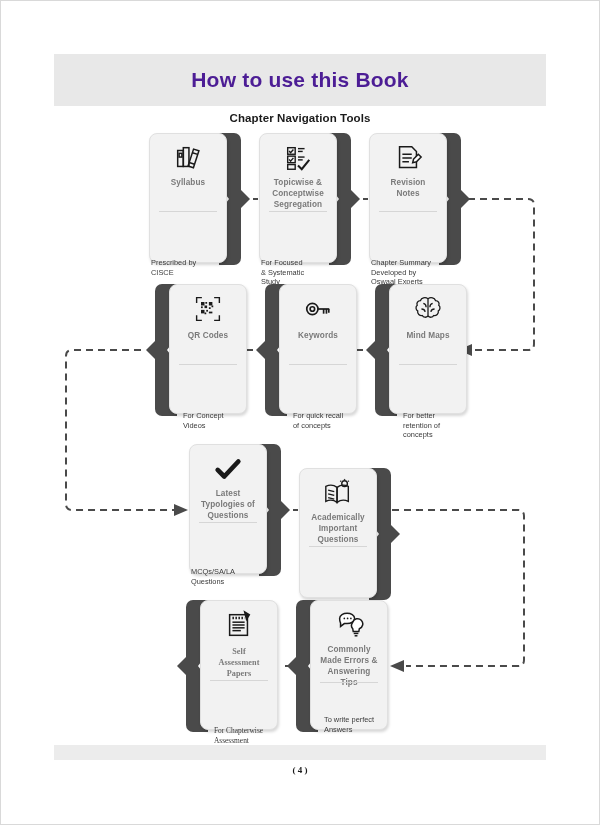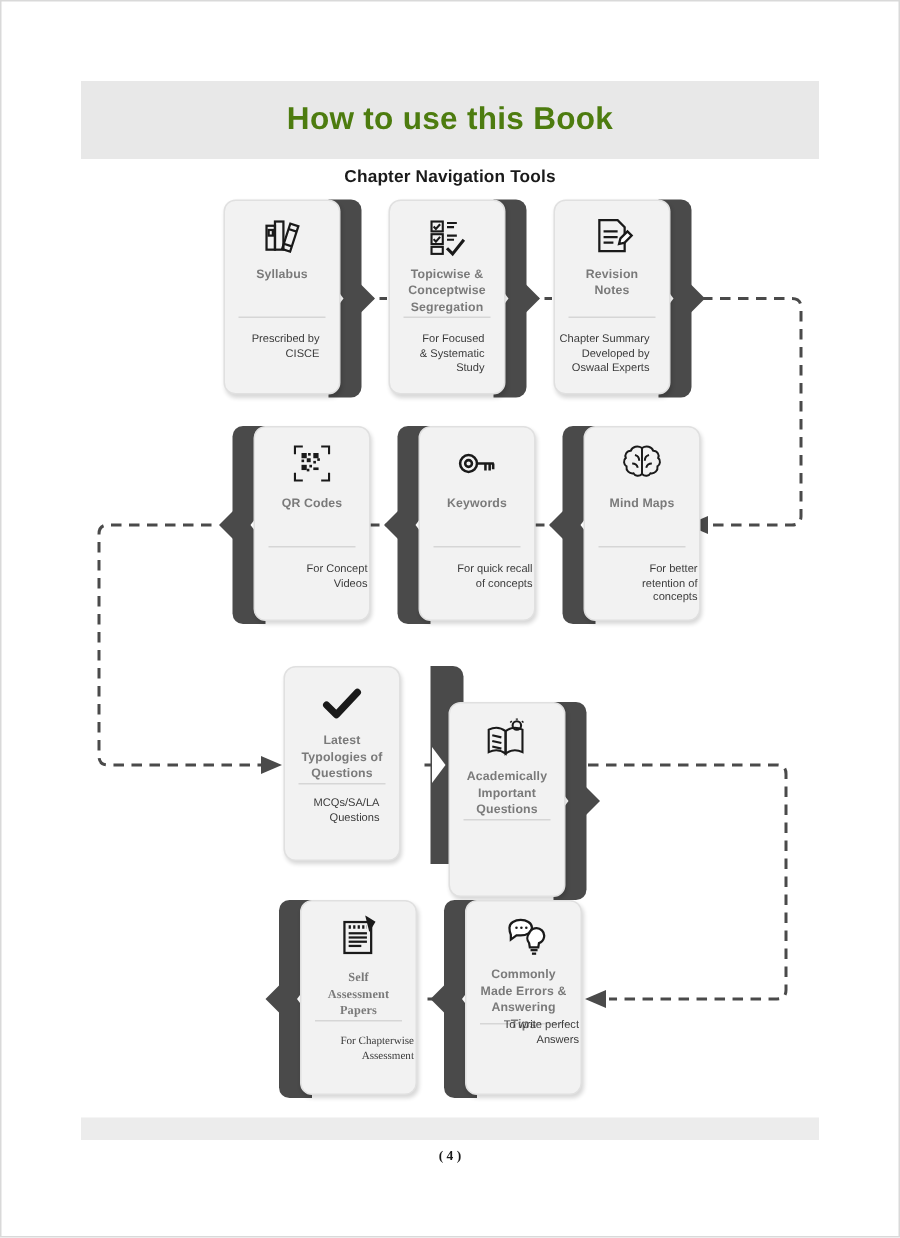--- a/index.html
+++ b/index.html
@@ -22,21 +22,21 @@
   }
 
   
   .header-bar{
     position:absolute;left:54px;top:54px;width:492px;height:52px;
     background:#e8e8e8;
   }
   .header-title{
     position:absolute;left:54px;top:54px;width:492px;height:52px;
     display:flex;align-items:center;justify-content:center;
-    font-size:21px;font-weight:bold;color:#4d7c0f;
+    font-size:21px;font-weight:bold;color:#4c1d95;
     letter-spacing:0.2px;
   }
   .subtitle{
     position:absolute;left:0;top:112px;width:600px;
     text-align:center;font-size:11.5px;font-weight:bold;color:#1a1a1a;
     letter-spacing:0.1px;
   }
 
   
   .card{
@@ -113,22 +113,22 @@
   .card .divider{
     position:absolute;
     width:58px;height:1px;background:#d6d6d6;
   }
   .card.dir-right .divider{ left:10px; }
   .card.dir-left  .divider{ right:10px; }
 
   .card .desc{
     position:absolute;
     width:62px;
-    text-align:right;
-    font-size:7.4px;color:#3a3a3a;line-height:9.6px;
+    text-align:left;
+    font-size:7.4px;color:#3a3a3a;line-height:9.6px;margin-top:37px;
   }
   .card.dir-right .desc{ left:2px; }
   .card.dir-left  .desc{ right:2px; }
 
   
   .conn-svg{
     position:absolute;left:0;top:0;width:600px;height:825px;
     pointer-events:none;
   }
 
@@ -307,21 +307,21 @@
           <path d="M21 10 c-2 0.5 -3 2 -3 4"></path>
         <path d="M9 16 c2 0 3.5 1 4 3"></path>
           <path d="M23 16 c-2 0 -3.5 1 -4 3"></path>
       </svg>
     </div>
     <div class="title" style="top:46px">Mind Maps</div>
     <div class="divider" style="top:80px"></div>
     <div class="desc" style="top:90px">For better<br>retention of<br>concepts</div>
   </div>
 
-  <div class="card dir-right" style="left:189px;top:444px;padding-left:28px;">
+  <div class="card dir-right" style="left:189px;top:444px;">
     <div class="tab"></div>
     <div class="notch"></div>
     <div class="wedge"></div>
     <div class="body"></div>
     <div class="icon">
       <svg width="30" height="30" viewBox="0 0 32 32" fill="none" stroke="#1a1a1a" stroke-width="5" stroke-linecap="round" stroke-linejoin="round">
         <path d="M5 17 l7 7 l15 -16"></path>
       </svg>
     </div>
     <div class="title" style="top:44px">Latest<br>Typologies of<br>Questions</div>

